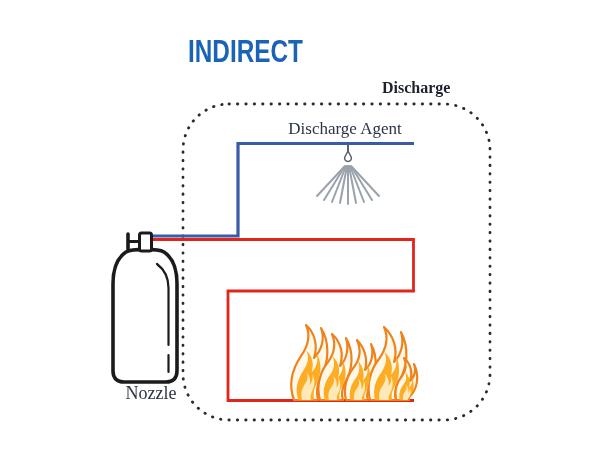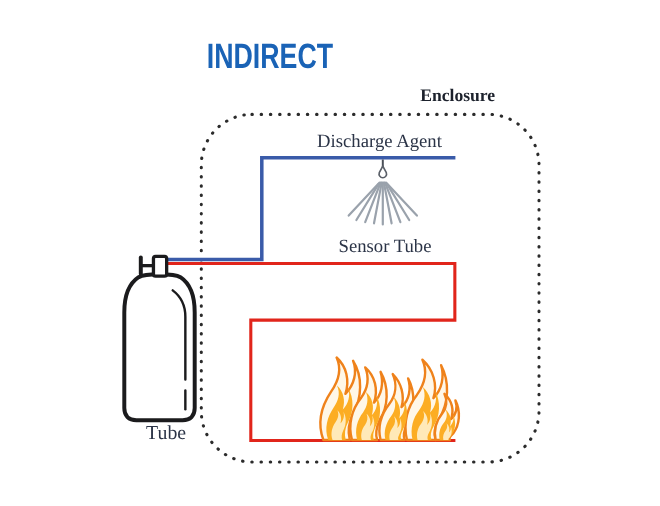--- a/index.html
+++ b/index.html
@@ -86,21 +86,20 @@
         <use href="#f2" transform="translate(213.76,256) scale(0.36)"></use>
         <use href="#f3" transform="translate(229.76,256) scale(0.36)"></use>
         <use href="#f4" transform="translate(246.40,256) scale(0.36)"></use>
         <use href="#f5" transform="translate(260.48,256) scale(0.36)"></use>
       </g>
     </g>
   </svg>
 
   <div id="page-title" style="color: rgb(26, 99, 182);">INDIRECT</div>
 
-  <div id="enclosure-label" class="lbl">Enclosure</div>
+  <div id="enclosure-label" class="lbl">Discharge</div>
 
   <div id="discharge-nozzle-label" class="lbl">Discharge Agent</div>
 
-  <div id="sensor-tube-label" class="lbl">Sensor Tube</div>
 
-  <div id="agent-label" class="lbl">Tube</div>
+  <div id="agent-label" class="lbl">Nozzle</div>
 
 </div>
 
 </body></html>

